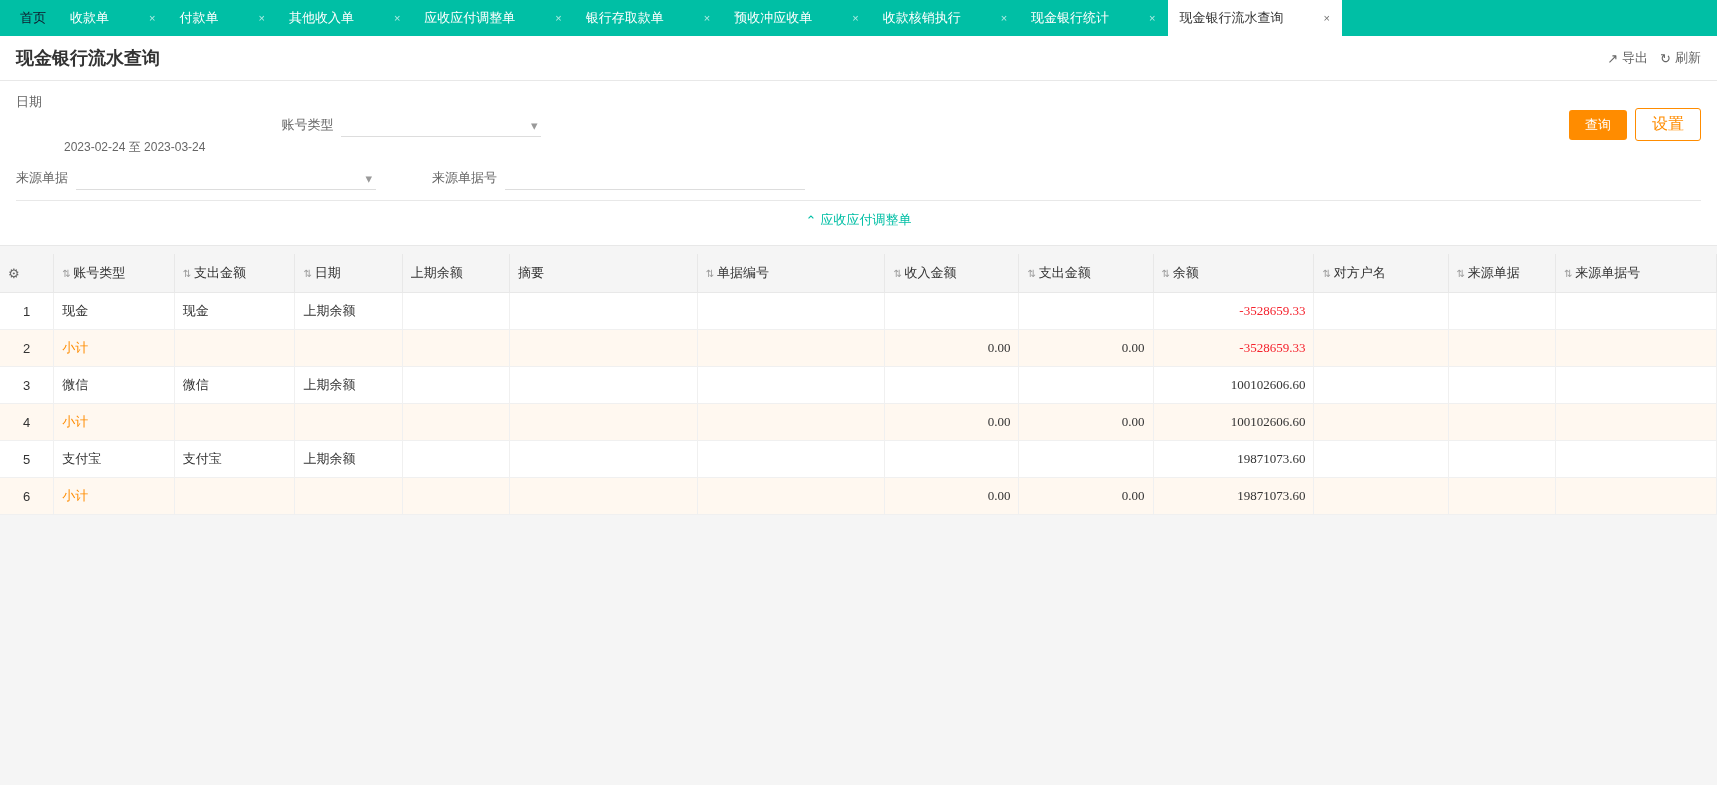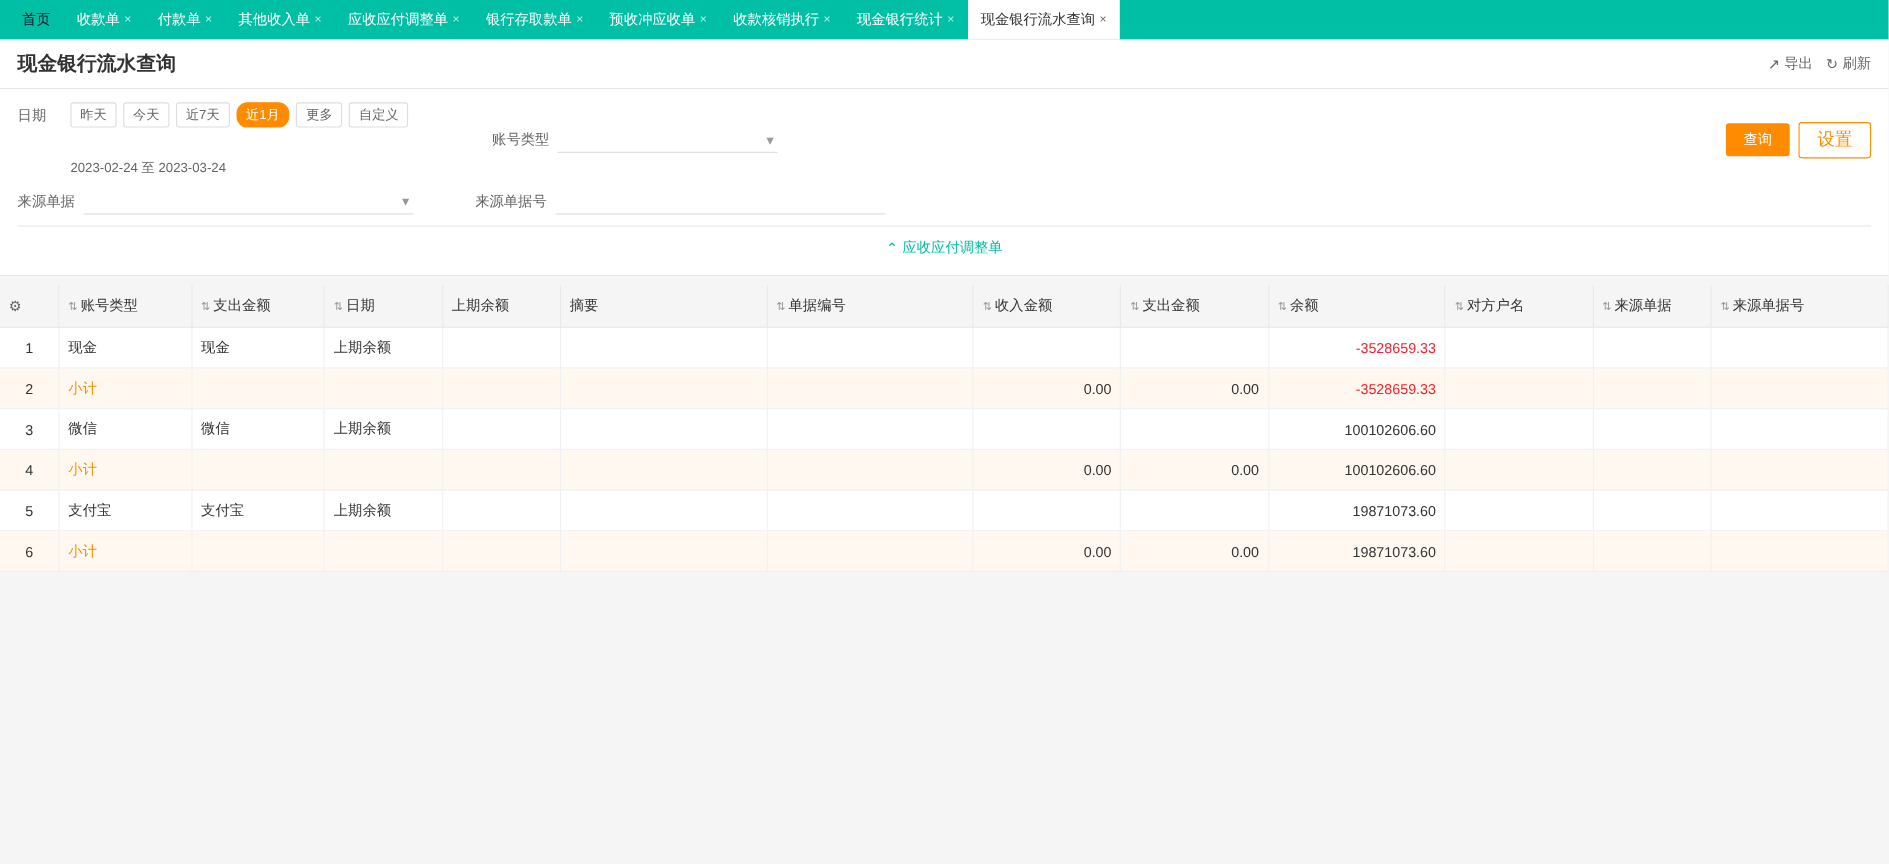--- a/index.html
+++ b/index.html
@@ -17,20 +17,21 @@
     .nav-item {
       color: #fff;
       padding: 0 12px;
       height: 36px;
       display: flex;
       align-items: center;
       cursor: pointer;
       white-space: nowrap;
       font-size: 13px;
       position: relative;
+      gap: 36px;
     }
     .nav-item.active {
       background: #fff;
       color: #333;
     }
     .nav-close {
       margin-left: 4px;
       font-size: 11px;
       opacity: 0.7;
     }
@@ -228,21 +229,21 @@
     .col-date { width: 80px; }
     .col-voucher-type { width: 80px; }
     .col-summary { width: 140px; }
     .col-voucher-no { width: 140px; }
     .col-income { width: 100px; text-align: right; }
     .col-expense { width: 100px; text-align: right; }
     .col-balance { width: 120px; text-align: right; }
     .col-counterpart { width: 100px; }
     .col-source { width: 80px; }
     .col-source-no { width: 120px; }
-    td.text-right { text-align: right; }
+    td.text-right { text-align: right; font-family: Liberation Serif, serif; }
   </style>
 </head>
 <body>
 
 <div class="top-nav">
   <div class="nav-home">首页</div>
   <div class="nav-item">
     <span>收款单</span>
     <span class="nav-close">×</span>
   </div>
@@ -294,28 +295,20 @@
   </div>
 </div>
 
 <div class="filter-area">
 
   <div class="filter-row">
 
     <div class="filter-date-group">
       <div style="display:flex; align-items:center; gap:8px;">
         <span class="filter-label">日期</span>
-        <div class="filter-date-options">
-          <button class="date-btn">昨天</button>
-          <button class="date-btn">今天</button>
-          <button class="date-btn">近7天</button>
-          <button class="date-btn active">近1月</button>
-          <button class="date-btn">更多</button>
-          <button class="date-btn">自定义</button>
-        </div>
       </div>
       <div class="date-range" style="margin-left:48px;margin-top:28px;">2023-02-24 至 2023-03-24</div>
     </div>
 
     <div class="filter-group" style="margin-left:60px;">
       <span class="filter-label">账号类型</span>
       <div class="select-wrapper">
         <input class="filter-select" type="text" style="width: 200px;">
         <span class="select-arrow">▾</span>
       </div>

